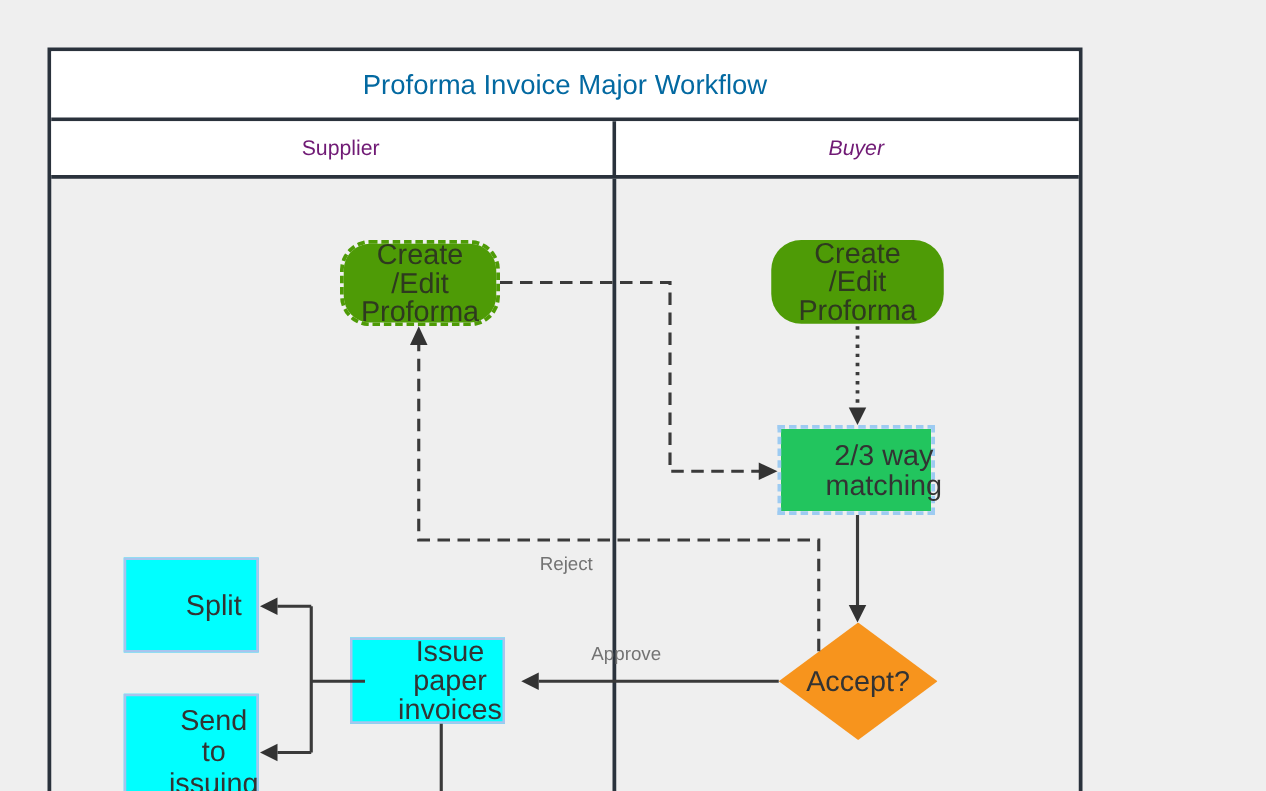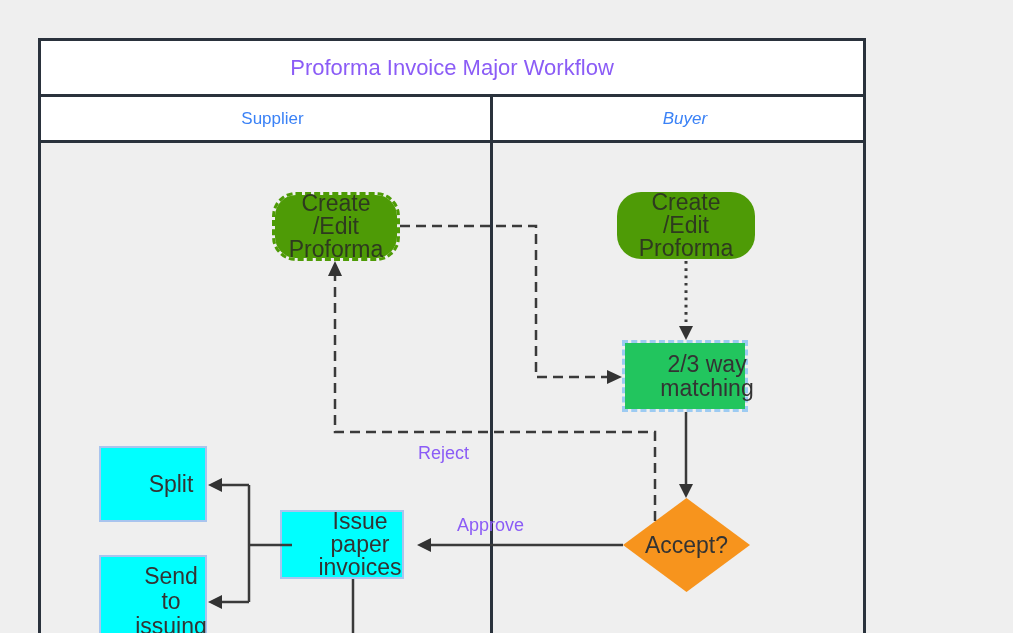--- a/index.html
+++ b/index.html
@@ -13,27 +13,27 @@
   
   .pool {
     position:absolute; left:38px; top:38px; width:828px; height:612px;
     box-sizing:border-box; border:3px solid #2A323C;
     display:flex; flex-direction:column;
   }
   .pool-title {
     height:56px; box-sizing:border-box; background:#FFFFFF;
     border-bottom:3px solid #2A323C;
     display:flex; align-items:center; justify-content:center;
-    font-size:22px; color:#8b5cf6;
+    font-size:22px; color:#0369a1;
   }
   .pool-header { height:46px; box-sizing:border-box; display:flex; border-bottom:3px solid #2A323C; }
   .lane-header {
     box-sizing:border-box; background:#FFFFFF;
     display:flex; align-items:center; justify-content:center;
-    font-size:17px; color:#3b82f6;padding-left:14px;
+    font-size:17px; color:#701a75;padding-left:14px;
   }
   .lane-header.supplier { width:452px; border-right:3px solid #2A323C; }
   .lane-header.buyer { flex:1;font-style:italic; }
   .pool-body { position:relative; flex:1; }
   .lane-divider { position:absolute; left:449px; top:0; bottom:0; width:3px; background:#2A323C; }
 
   
   .node {
     position:absolute; box-sizing:border-box; z-index:3;
     display:flex; align-items:center; justify-content:center;
@@ -67,21 +67,21 @@
   .n-create-buyer    { left:617px; top:192px; width:138px; height:67px; }
   .n-matching        { left:622px; top:340px; width:126px; height:72px; line-height:24px; }
   .n-accept          { left:623px; top:498px; width:127px; height:94px; }
   .n-split           { left:99px;  top:446px; width:108px; height:76px; }
   .n-send            { left:99px;  top:555px; width:108px; height:95px;
                        align-items:flex-start; padding-top:7px; line-height:25px; }
   .n-issue           { left:280px; top:510px; width:124px; height:69px; }
 
   
   .edge-label {
-    position:absolute; z-index:4; font-size:18px; color:#8b5cf6; text-align:left;
+    position:absolute; z-index:4; font-size:15px; color:#737373; text-align:center;
   }
   .l-reject  { left:418px; top:443px; width:70px; }
   .l-approve { left:457px; top:515px; width:88px; }
 
   
   .connectors { position:absolute; left:0; top:0; z-index:5; pointer-events:none; }
   .edge   { fill:none; stroke:#3A3A3A; stroke-width:2.5; }
   .edge.dashed { stroke-dasharray:10 6; }
   .edge.dotted { stroke-width:3; stroke-dasharray:2.7 4.6; }
   .arrowhead { fill:#333333; stroke:none; }

